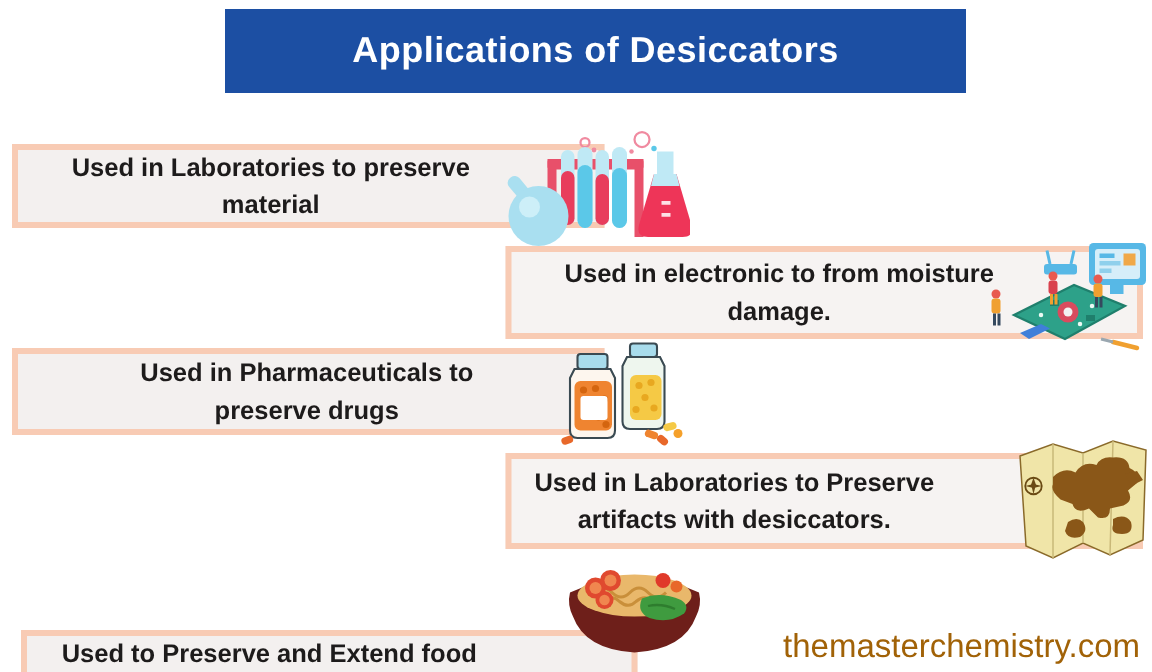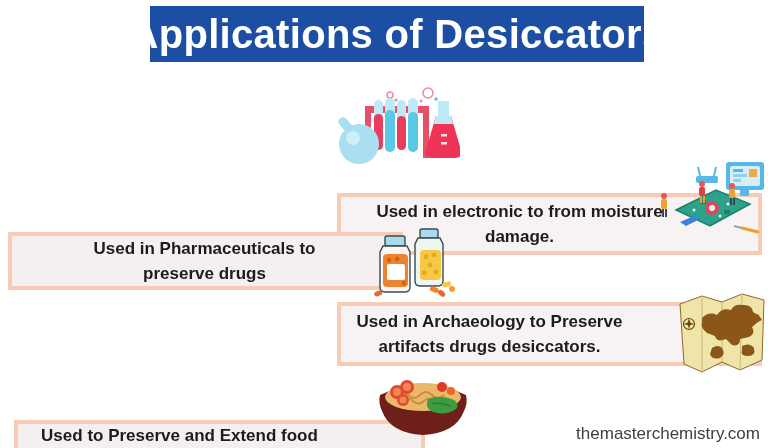--- a/index.html
+++ b/index.html
@@ -14,69 +14,72 @@
   }
   .header {
     position: absolute;
     left: 150px; top: 6px;
     width: 494px; height: 56px;
     background: #1c4fa3;
     display: flex; align-items: center; justify-content: center;
   }
   .header .title {
     color: #ffffff;
-    font-size: 40px;
+    font-size: 24px;
     font-weight: bold;
     letter-spacing: 0.3px;
     white-space: nowrap;
   }
   .appbox {
     position: absolute;
     border: 4px solid #f8cbb4;
     background: #f3f0ef;
     display: flex; align-items: center;
     color: #1d1b1b;
     font-weight: bold;
     font-size: 17px;
     line-height: 1.5;
     text-align: center;
   }
   .appbox .txt { display:block; margin: 0 auto; }
   .box1 { left: 8px;   top: 96px;  width: 395px; height: 56px; padding-right: 50px; }
-  .box2 { left: 337px; top: 164px; width: 425px; height: 62px; padding-right: 60px; background:#f6f3f2;margin-top:29px; }
+  .box2 { left: 337px; top: 164px; width: 425px; height: 62px; padding-right: 60px; background:#f6f3f2; }
   .box3 { left: 8px;   top: 232px; width: 395px; height: 58px; padding-right: 50px; padding-left: 48px; }
   .box4 { left: 337px; top: 302px; width: 425px; height: 64px; padding-right: 120px; background:#f6f3f2; }
   .box5 { left: 14px;  top: 376px; width: 411px; height: 56px; padding-right: 80px; margin-top: 44px; }
   .t1 { max-width: 310px; }
   .t2 { max-width: 312px; }
   .t3 { max-width: 315px; }
   .t4 { max-width: 285px; }
   .t5 { max-width: 295px; }
   .icon { position: absolute; }
   .ic-lab   { left: 338px; top: 86px;  width: 122px; height: 84px; }
   .ic-elec  { left: 650px; top: 158px; width: 118px; height: 78px; }
   .ic-pill  { left: 372px; top: 225px; width: 88px;  height: 74px; }
   .ic-map   { left: 676px; top: 290px; width: 92px;  height: 86px; }
   .ic-food  { left: 376px; top: 368px; width: 94px;  height: 72px; }
   .footer {
     position: absolute;
     right: 8px; bottom: 4px;
-    font-size: 17px;
-    color: #404040;
+    font-size: 22px;
+    color: #a16207;
   }
 </style>
 </head>
 <body>
 
 <div class="canvas">
 
   <div class="header">
     <span class="title">Applications of Desiccators</span>
   </div>
 
+  <div class="appbox box1">
+    <span class="txt t1">Used in Laboratories to preserve material</span>
+  </div>
   <svg class="icon ic-lab" viewBox="0 0 122 84" xmlns="http://www.w3.org/2000/svg">
     <circle cx="52" cy="9" r="3" fill="none" stroke="#f08aa0" stroke-width="1.5"></circle>
     <circle cx="58" cy="14" r="1.6" fill="#f08aa0"></circle>
     <circle cx="90" cy="7" r="5" fill="none" stroke="#f08aa0" stroke-width="1.5"></circle>
     <circle cx="98" cy="13" r="1.8" fill="#5bc8e8"></circle>
     <circle cx="83" cy="15" r="1.5" fill="#f08aa0"></circle>
     <rect x="27" y="20" width="64" height="7" rx="2" fill="#e8506a"></rect>
     <rect x="27" y="20" width="6" height="52" fill="#e8506a"></rect>
     <rect x="85" y="20" width="6" height="52" fill="#e8506a"></rect>
     <rect x="36" y="14" width="9" height="50" rx="4.5" fill="#bfe9f5"></rect>
@@ -159,21 +162,21 @@
       <circle cx="32" cy="58" r="2.4" fill="#d4650f"></circle>
     <rect x="15" y="39" width="18" height="16" rx="2" fill="#ffffff"></rect>
     <rect x="58" y="62" width="9" height="5" rx="2.5" fill="#ef8430" transform="rotate(20 62 64)"></rect>
     <rect x="70" y="57" width="9" height="5" rx="2.5" fill="#f5c945" transform="rotate(-15 74 59)"></rect>
     <rect x="66" y="66" width="8" height="5" rx="2.5" fill="#e8682a" transform="rotate(40 70 68)"></rect>
     <circle cx="80" cy="64" r="3" fill="#f5a02a"></circle>
     <rect x="2" y="66" width="8" height="5" rx="2.5" fill="#e8682a" transform="rotate(-20 6 68)"></rect>
   </svg>
 
   <div class="appbox box4">
-    <span class="txt t4">Used in Archaeology to Preserve artifacts drugs desiccators.</span>
+    <span class="txt t4">Used in Laboratories to Preserve artifacts with desiccators.</span>
   </div>
   <svg class="icon ic-map" viewBox="0 0 92 86" xmlns="http://www.w3.org/2000/svg">
     <path d="M4,14 L26,6 L46,12 L66,4 L88,10 L86,70 L64,80 L46,72 L26,82 L8,74 Z" fill="#f0e5a8" stroke="#8a6a2a" stroke-width="1"></path>
     <line x1="26" y1="6" x2="26" y2="82" stroke="#c9b878" stroke-width="1"></line>
     <line x1="46" y1="12" x2="46" y2="72" stroke="#c9b878" stroke-width="1"></line>
     <line x1="66" y1="4" x2="64" y2="80" stroke="#c9b878" stroke-width="1"></line>
     <path d="M26,28 q7,-7 15,-3 q5,-8 14,-5 q3,-6 11,-5 q10,-1 11,7 q7,3 5,10 l-6,5 q4,7 -3,10 l-9,2 q0,8 -8,6 l-6,-6 q-9,4 -11,-3 l-8,-3 q-7,-6 -5,-10 Z" fill="#8a5718"></path>
     <path d="M36,58 q6,-4 10,0 q4,6 -2,10 q-8,2 -10,-4 Z" fill="#8a5718"></path>
     <path d="M66,56 q8,-4 12,2 q2,8 -6,8 q-8,0 -6,-6 Z" fill="#8a5718"></path>
     <path d="M74,26 l8,-2 4,6 -8,4 Z" fill="#8a5718"></path>

